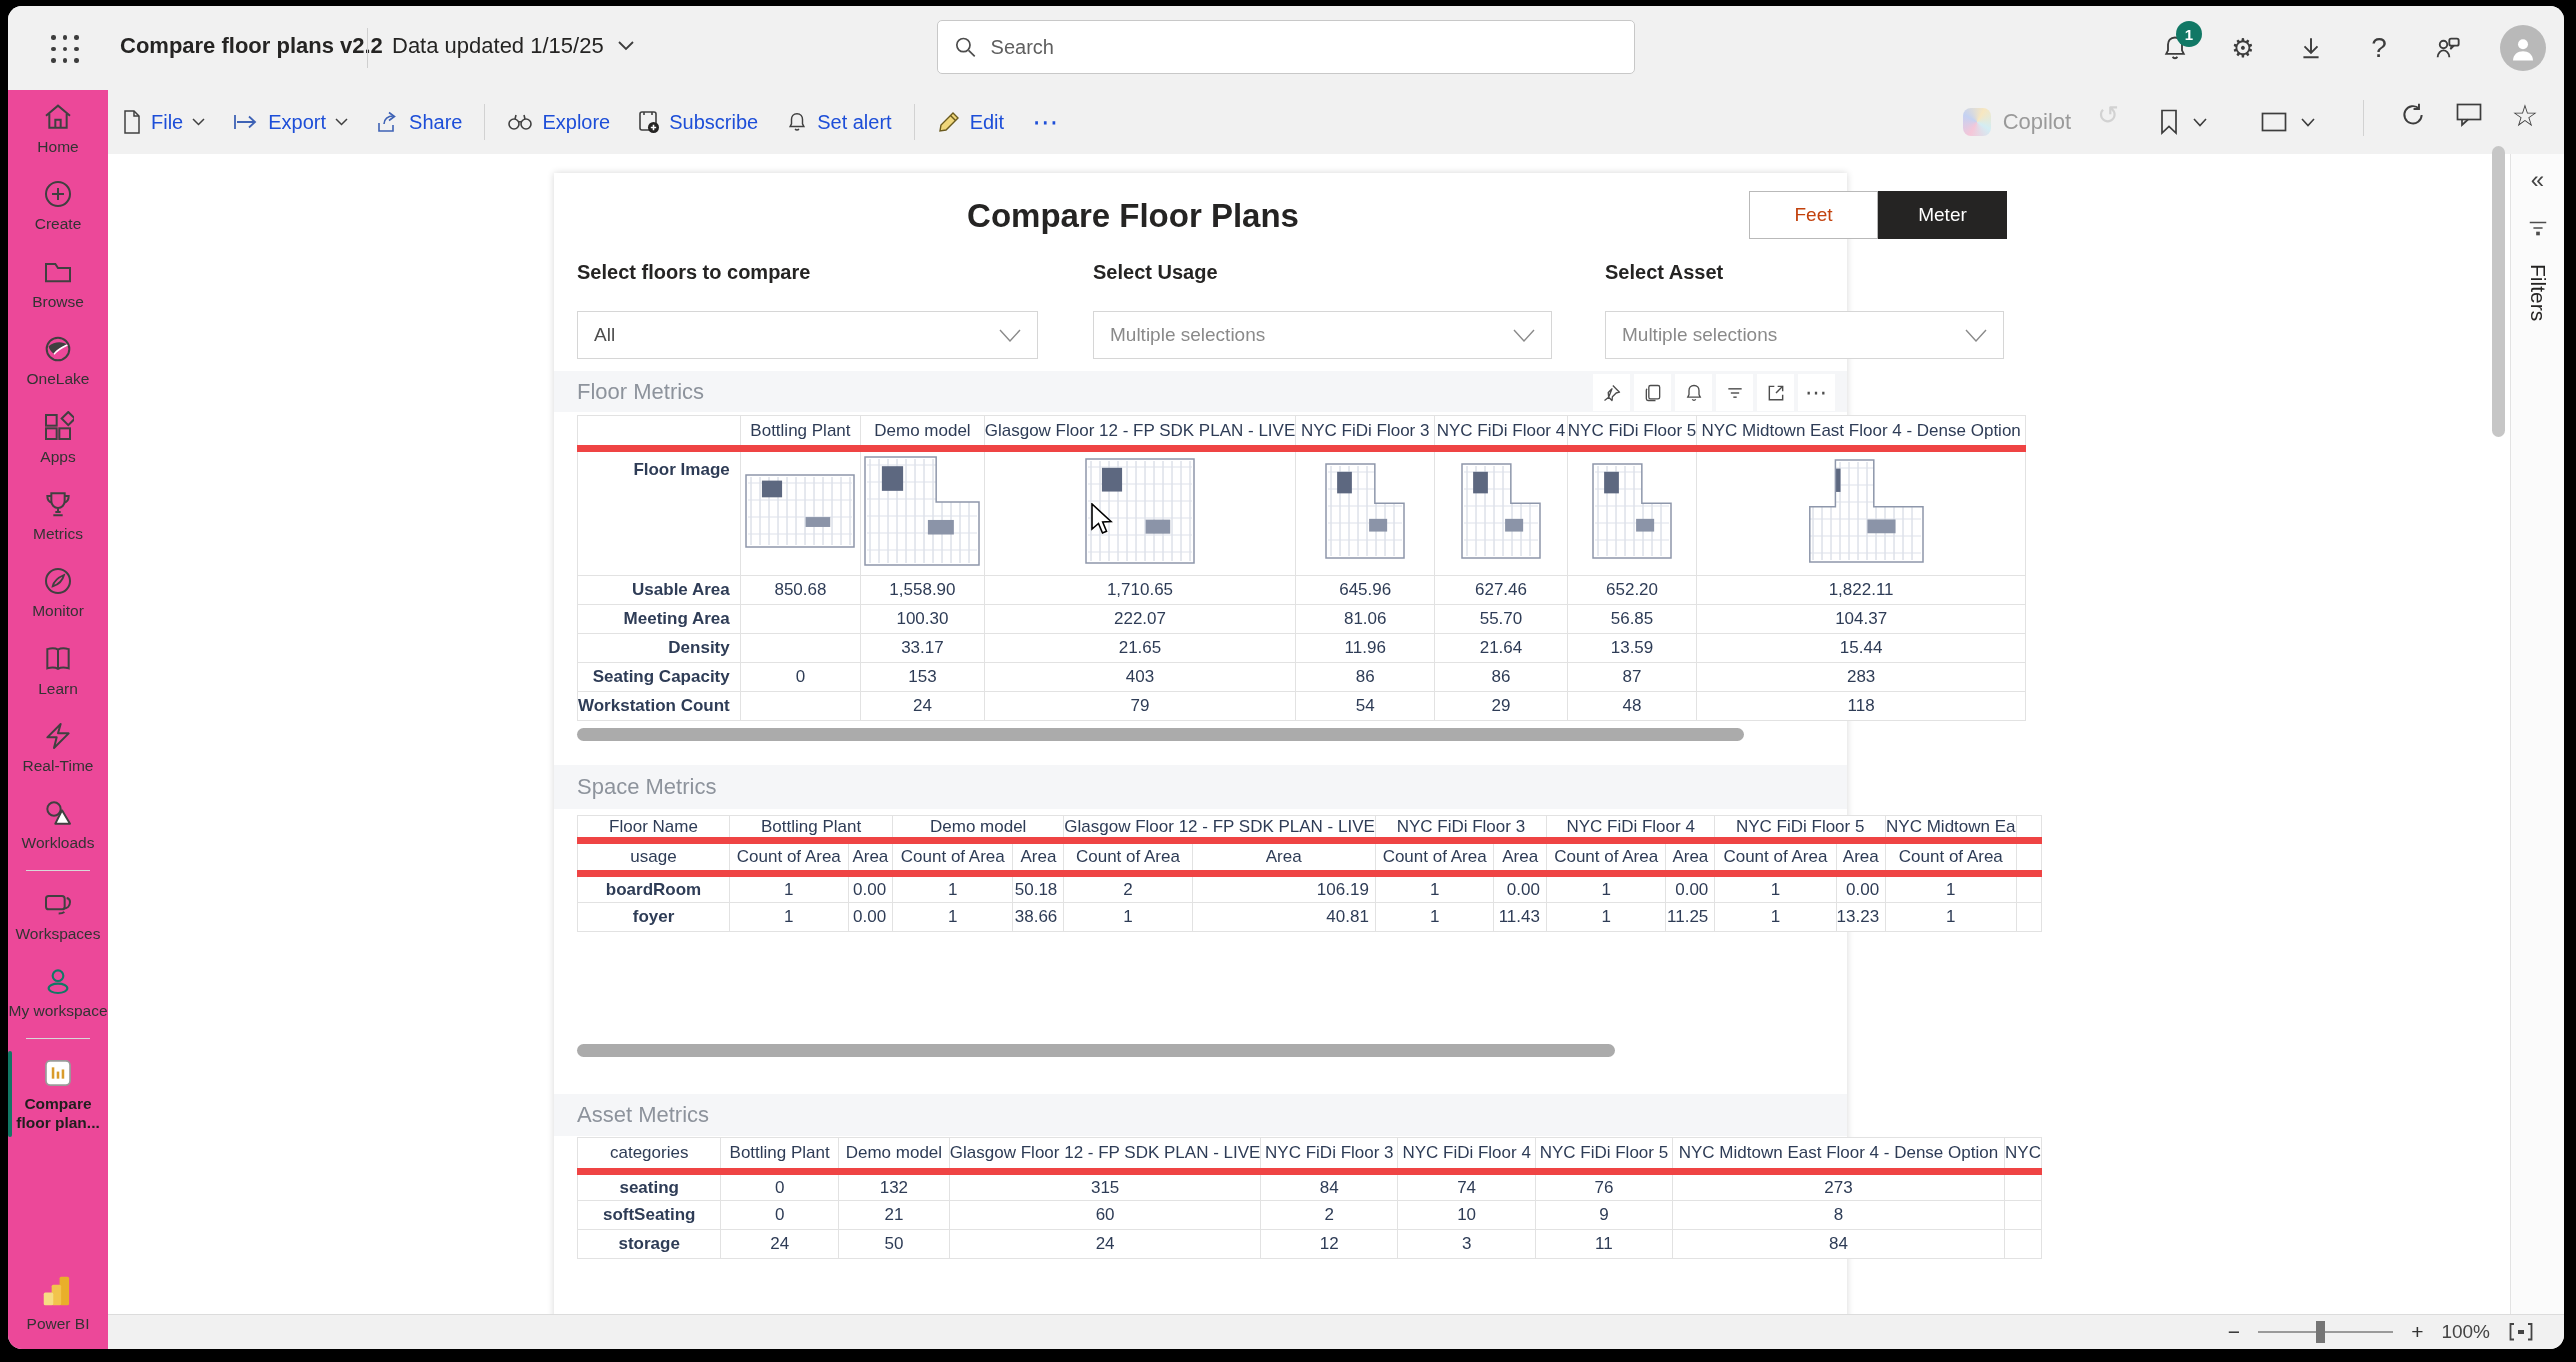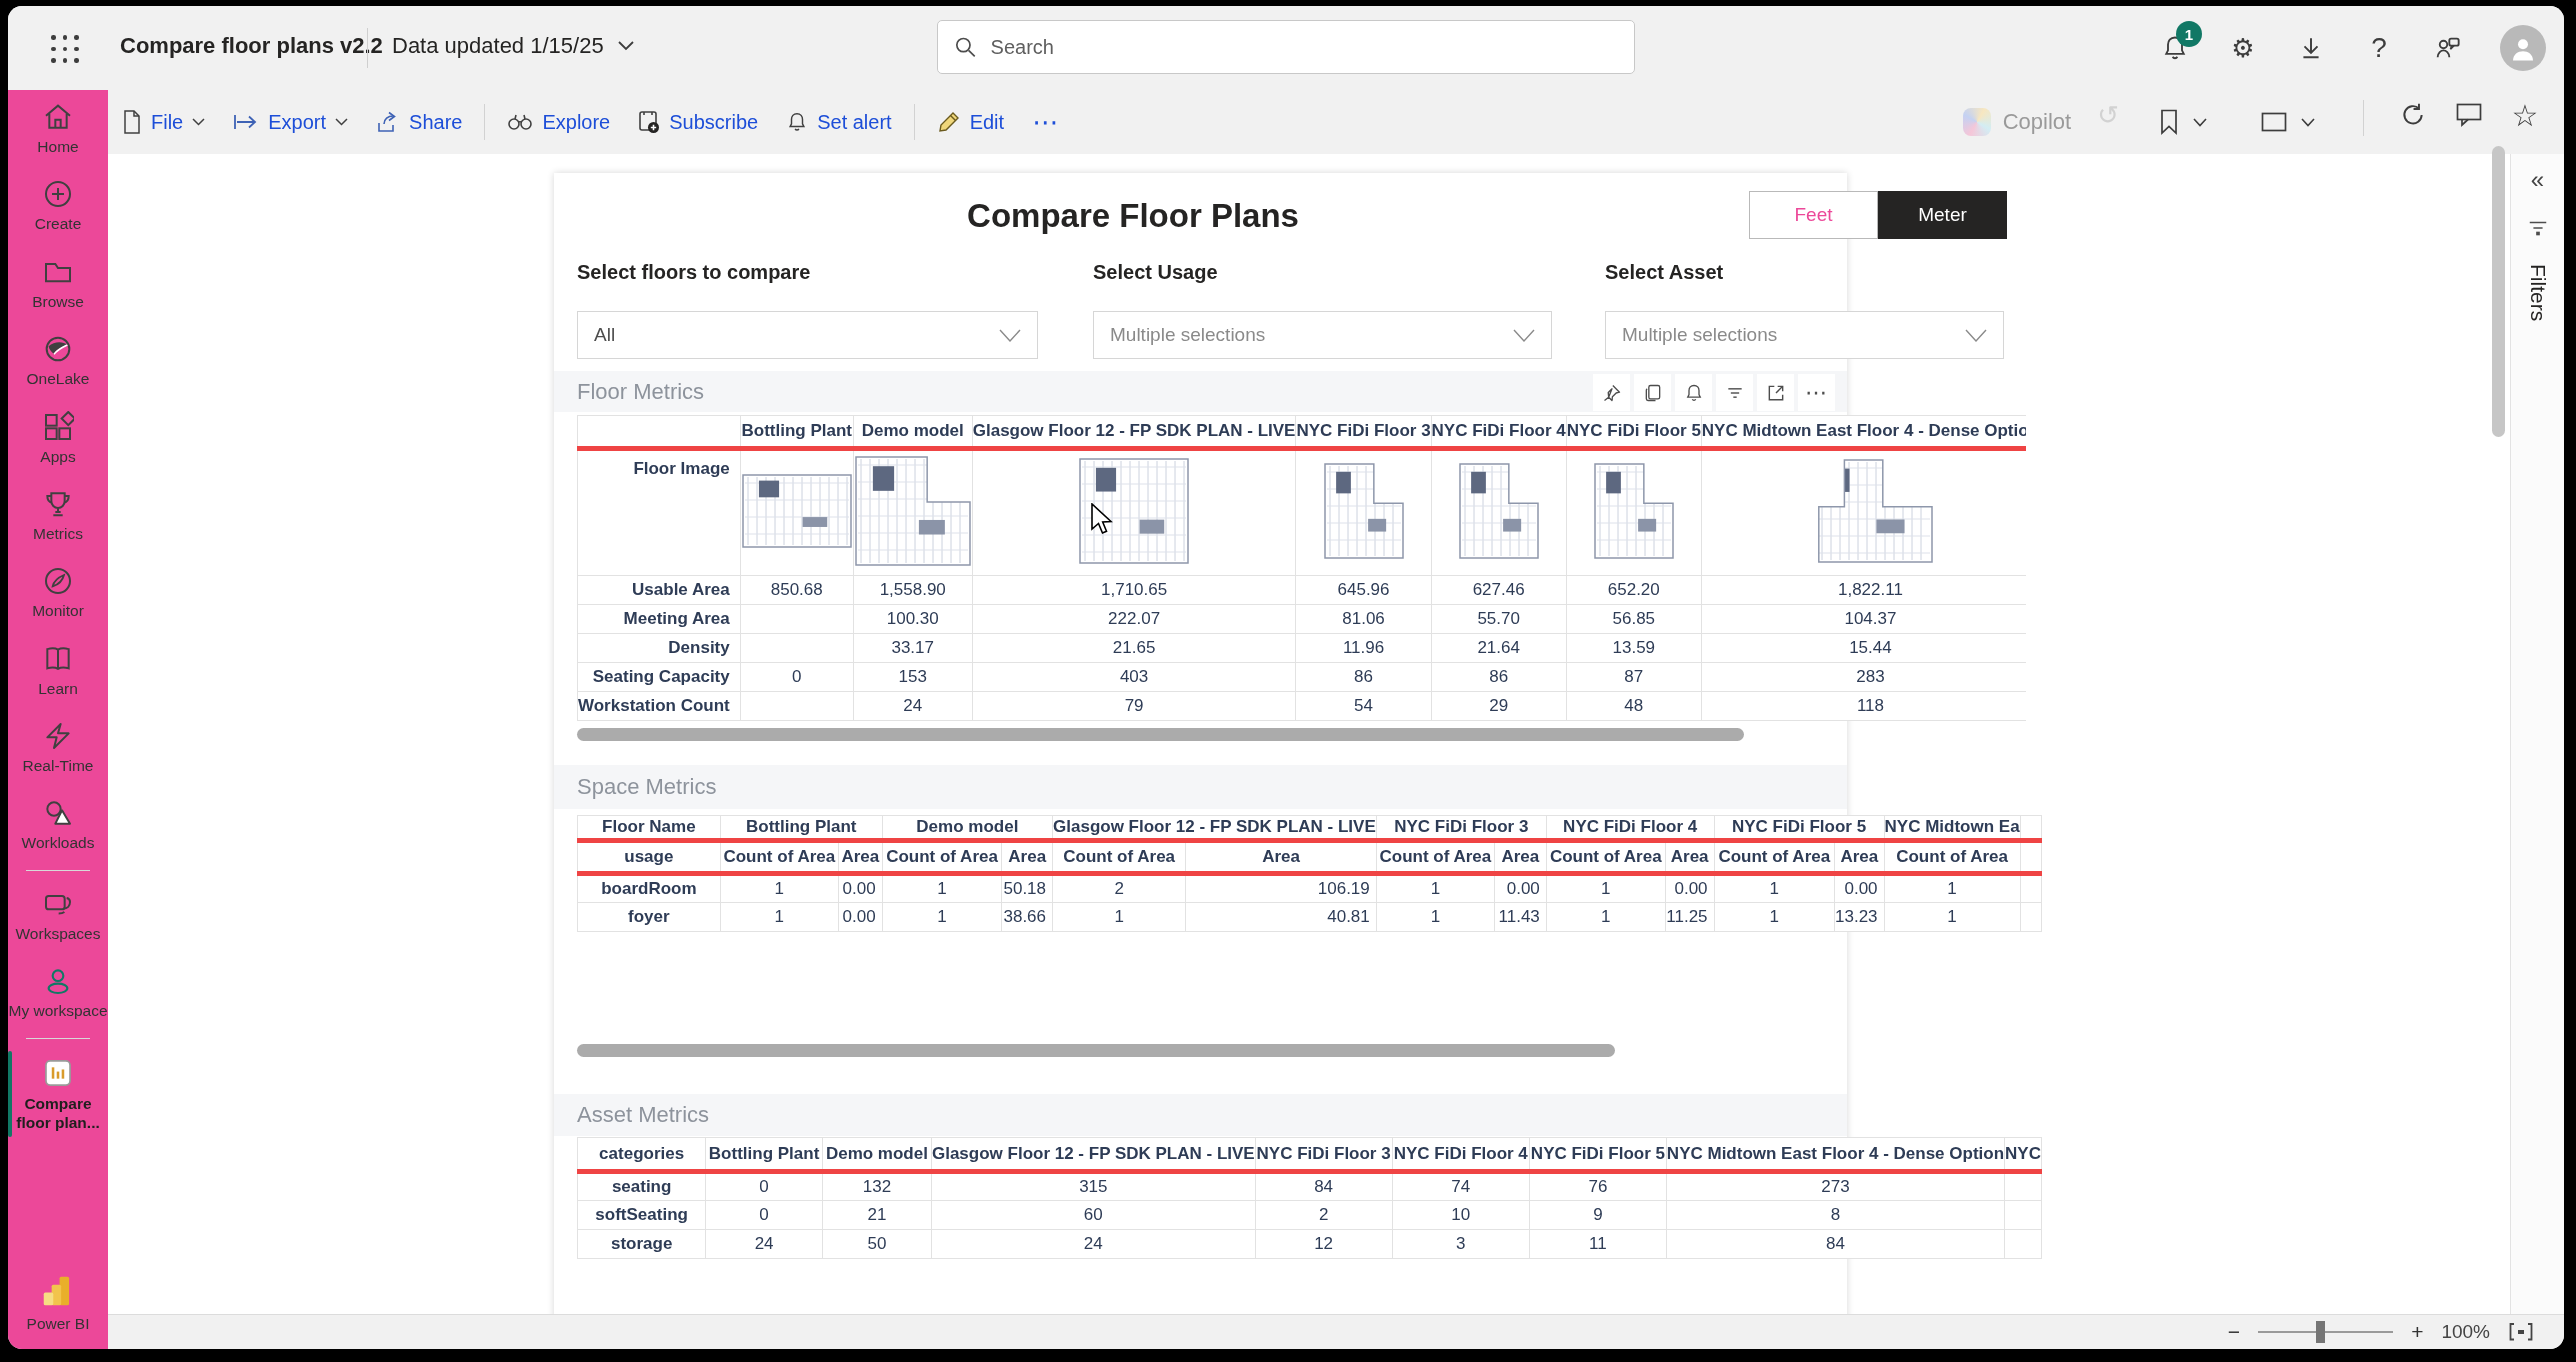--- a/index.html
+++ b/index.html
@@ -53,39 +53,39 @@
 
   
   .canvas{position:absolute;left:100px;top:148px;right:54px;bottom:34px;background:#fff;}
   .page{position:absolute;left:446px;top:19px;width:1293px;height:1155px;background:#fff;
         box-shadow:0 0 7px rgba(0,0,0,.16);}
   .page-title{position:absolute;left:100px;top:24px;width:958px;text-align:center;
               font-size:33px;font-weight:700;color:#252423;}
   .unit-toggle{position:absolute;left:1195px;top:18px;display:flex;}
   .unit-btn{width:129px;height:48px;display:flex;align-items:center;justify-content:center;
             font-size:19px;box-sizing:border-box;cursor:pointer;}
-  .unit-feet{background:#fff;border:1px solid #b9b9b9;color:#ec4899;}
+  .unit-feet{background:#fff;border:1px solid #b9b9b9;color:#c2410c;}
   .unit-meter{background:#252423;color:#fff;}
   .slicer-label{position:absolute;top:88px;font-size:20px;font-weight:700;color:#252423;}
   .dropdown{position:absolute;top:138px;height:48px;background:#fff;border:1px solid #d6d6d6;
             display:flex;align-items:center;justify-content:space-between;padding:0 16px;box-sizing:border-box;
             font-size:19px;cursor:pointer;}
   .dd-all{color:#4d4d4d;}
   .dd-multi{color:#8a8a8a;}
 
   .band{position:absolute;left:0;width:100%;background:#f5f6f8;}
   .band-title{position:absolute;left:23px;top:50%;transform:translateY(-50%);font-size:22px;color:#8d939c;}
   .vh-icons{position:absolute;right:12px;top:3px;display:flex;gap:4px;}
   .vh-btn{width:37px;height:37px;background:#fff;display:flex;align-items:center;justify-content:center;
           color:#4d4d4d;cursor:pointer;}
 
   table.pbi{border-collapse:collapse;table-layout:fixed;background:#fff;color:#2e3c56;font-size:17px;}
   table.pbi th,table.pbi td{border:1px solid #e2e2e2;overflow:hidden;white-space:nowrap;text-align:center;padding:0;}
   table.pbi{border:1px solid #cfcfcf;}
-  table.pbi thead th{font-weight:700;border-bottom:5px solid #ef4444;}
+  table.pbi thead th{font-weight:400;border-bottom:7px solid #ef4444;}
   .rowlabel{font-weight:700;text-align:right !important;padding-right:10px !important;}
   .tbl-wrap{position:absolute;overflow:hidden;}
   .hscroll{position:absolute;height:13px;background:#ababab;border-radius:7px;}
 
   
   .filters{position:absolute;right:0;top:148px;width:54px;bottom:34px;background:#fbfbfb;border-left:1px solid #e3e3e3;
            display:flex;flex-direction:column;align-items:center;padding-top:14px;gap:26px;box-sizing:border-box;}
   .filters .collapse{font-size:24px;color:#444;cursor:pointer;line-height:1;}
   .filters-label{writing-mode:vertical-rl;font-size:21px;color:#252423;}
   .vscroll{position:absolute;right:59px;top:140px;width:13px;height:291px;background:#c6c6c6;border-radius:7px;}

